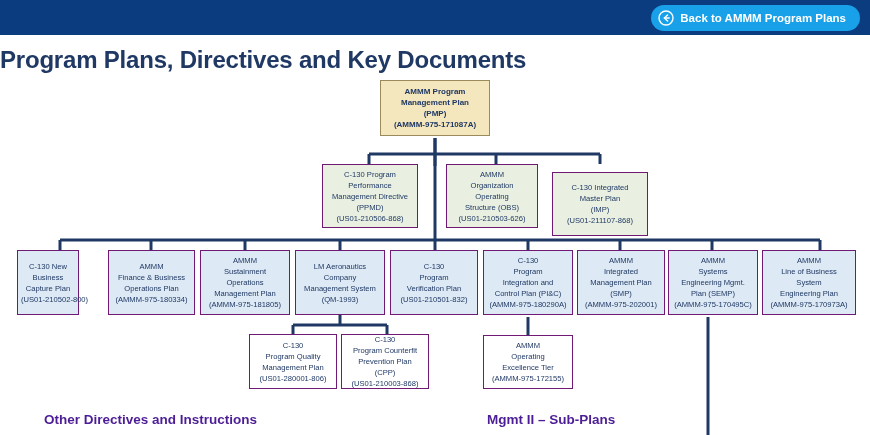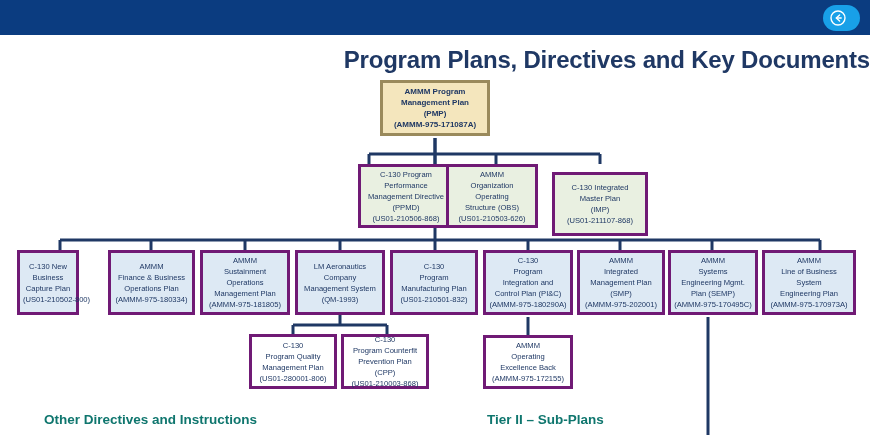--- a/index.html
+++ b/index.html
@@ -26,61 +26,62 @@
     display:flex;align-items:center;gap:6px;
     padding:0 14px 0 7px;cursor:pointer;
   }
   .back-btn-label{
     font-size:11.5px;font-weight:bold;color:#ffffff;white-space:nowrap;
   }
   .back-icon{width:16px;height:16px;display:block;flex:0 0 16px;}
 
   
   .page-title{
-    position:absolute;left:0;top:46px;width:870px;text-align:right;
+    position:absolute;left:0;top:46px;width:870px;text-align:left;
     font-size:24px;font-weight:bold;color:#1f3864;letter-spacing:-.2px;
   }
 
   
   .wires{position:absolute;left:0;top:0;width:870px;height:435px;}
 
   
   .node{
     position:absolute;box-sizing:border-box;
-    border:3px solid #701a75;
+    border:1px solid #701a75;
     display:flex;align-items:center;justify-content:center;
     text-align:center;
     font-size:7.6px;line-height:11px;color:#1f3864;
     padding:2px 3px;
     cursor:pointer;
   }
   .node .lines{width:100%;}
   .node .ln{display:block;white-space:nowrap;}
   .tier1{background:#f4e6bd;border-color:#9a8a5c;font-weight:bold;font-size:8px;}
   .tier2{background:#e9f0e1;}
   .tier3{background:#dde9f4;}
   .tier4{background:#ffffff;}
 
   
   .caption{
-    position:absolute;font-size:13.5px;font-weight:bold;color:#0f766e;
+    position:absolute;font-size:13.5px;font-weight:bold;color:#4c1d95;
     white-space:nowrap;
   }
 </style>
 </head>
 <body>
 
 <div class="topbar">
 
   <div class="back-btn">
     <svg class="back-icon" viewBox="0 0 16 16">
       <circle cx="8" cy="8" r="7" fill="none" stroke="#ffffff" stroke-width="1.4"></circle>
       <path d="M9.6 4.9 L6.3 8 L9.6 11.1" fill="none" stroke="#ffffff" stroke-width="1.4" stroke-linecap="round" stroke-linejoin="round"></path>
       <path d="M6.4 8 H11.2" fill="none" stroke="#ffffff" stroke-width="1.4" stroke-linecap="round"></path>
     </svg>
+    <span class="back-btn-label">Back to AMMM Program Plans</span>
   </div>
 </div>
 
 <div class="page-title">Program Plans, Directives and Key Documents</div>
 
 <svg class="wires" viewBox="0 0 870 435" preserveAspectRatio="none">
   <g stroke="#1f3864" fill="none" stroke-width="3">
 
     <path d="M435 138 V166"></path>
 
@@ -115,21 +116,21 @@
 
 <div class="node tier1" style="left:380px;top:80px;width:110px;height:56px;">
   <span class="lines">
     <span class="ln">AMMM Program</span>
     <span class="ln">Management Plan</span>
     <span class="ln">(PMP)</span>
     <span class="ln">(AMMM-975-171087A)</span>
   </span>
 </div>
 
-<div class="node tier2" style="left:322px;top:164px;width:96px;height:64px;margin-left:36px;">
+<div class="node tier2" style="left:322px;top:164px;width:96px;height:64px;">
   <span class="lines">
     <span class="ln">C-130 Program</span>
     <span class="ln">Performance</span>
     <span class="ln">Management Directive</span>
     <span class="ln">(PPMD)</span>
     <span class="ln">(US01-210506-868)</span>
   </span>
 </div>
 
 <div class="node tier2" style="left:446px;top:164px;width:92px;height:64px;">
@@ -185,21 +186,21 @@
     <span class="ln">Company</span>
     <span class="ln">Management System</span>
     <span class="ln">(QM-1993)</span>
   </span>
 </div>
 
 <div class="node tier3" style="left:390px;top:250px;width:88px;height:65px;">
   <span class="lines">
     <span class="ln">C-130</span>
     <span class="ln">Program</span>
-    <span class="ln">Manufacturing Plan</span>
+    <span class="ln">Verification Plan</span>
     <span class="ln">(US01-210501-832)</span>
   </span>
 </div>
 
 <div class="node tier3" style="left:483px;top:250px;width:90px;height:65px;">
   <span class="lines">
     <span class="ln">C-130</span>
     <span class="ln">Program</span>
     <span class="ln">Integration and</span>
     <span class="ln">Control Plan (PI&amp;C)</span>
@@ -253,19 +254,19 @@
     <span class="ln">Prevention Plan</span>
     <span class="ln">(CPP)</span>
     <span class="ln">(US01-210003-868)</span>
   </span>
 </div>
 
 <div class="node tier4" style="left:483px;top:335px;width:90px;height:54px;">
   <span class="lines">
     <span class="ln">AMMM</span>
     <span class="ln">Operating</span>
-    <span class="ln">Excellence Back</span>
+    <span class="ln">Excellence Tier</span>
     <span class="ln">(AMMM-975-172155)</span>
   </span>
 </div>
 
 <div class="caption" style="left:44px;top:412px;">Other Directives and Instructions</div>
-<div class="caption" style="left:487px;top:412px;">Tier II – Sub-Plans</div>
+<div class="caption" style="left:487px;top:412px;">Mgmt II – Sub-Plans</div>
 
 </body></html>

